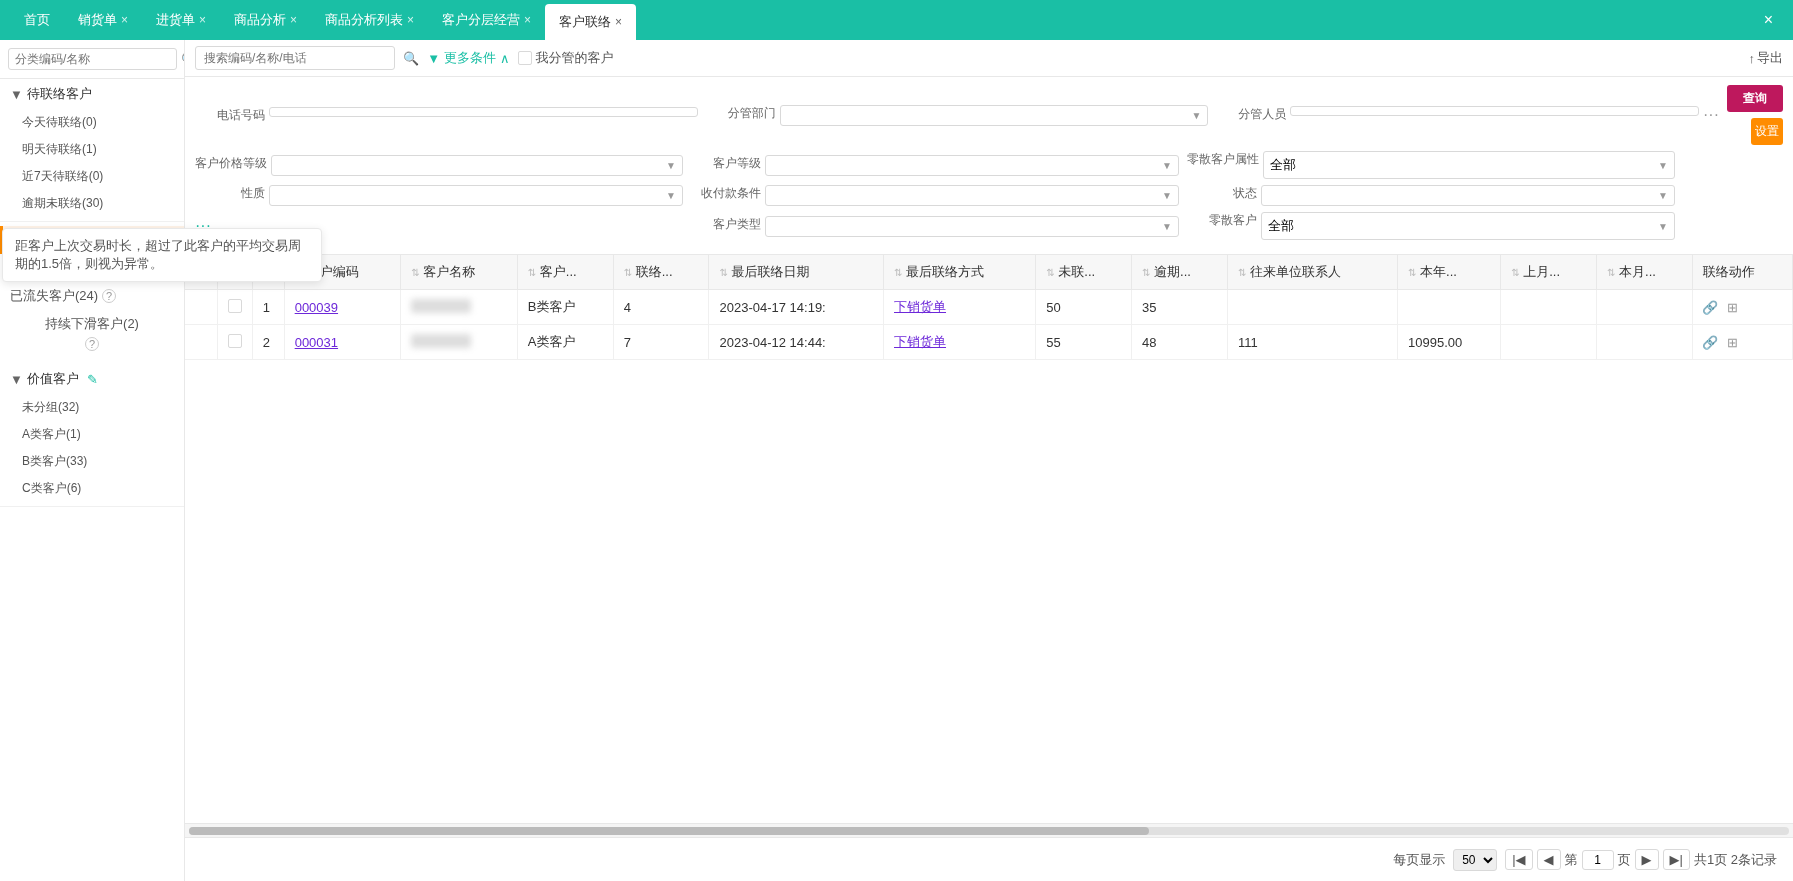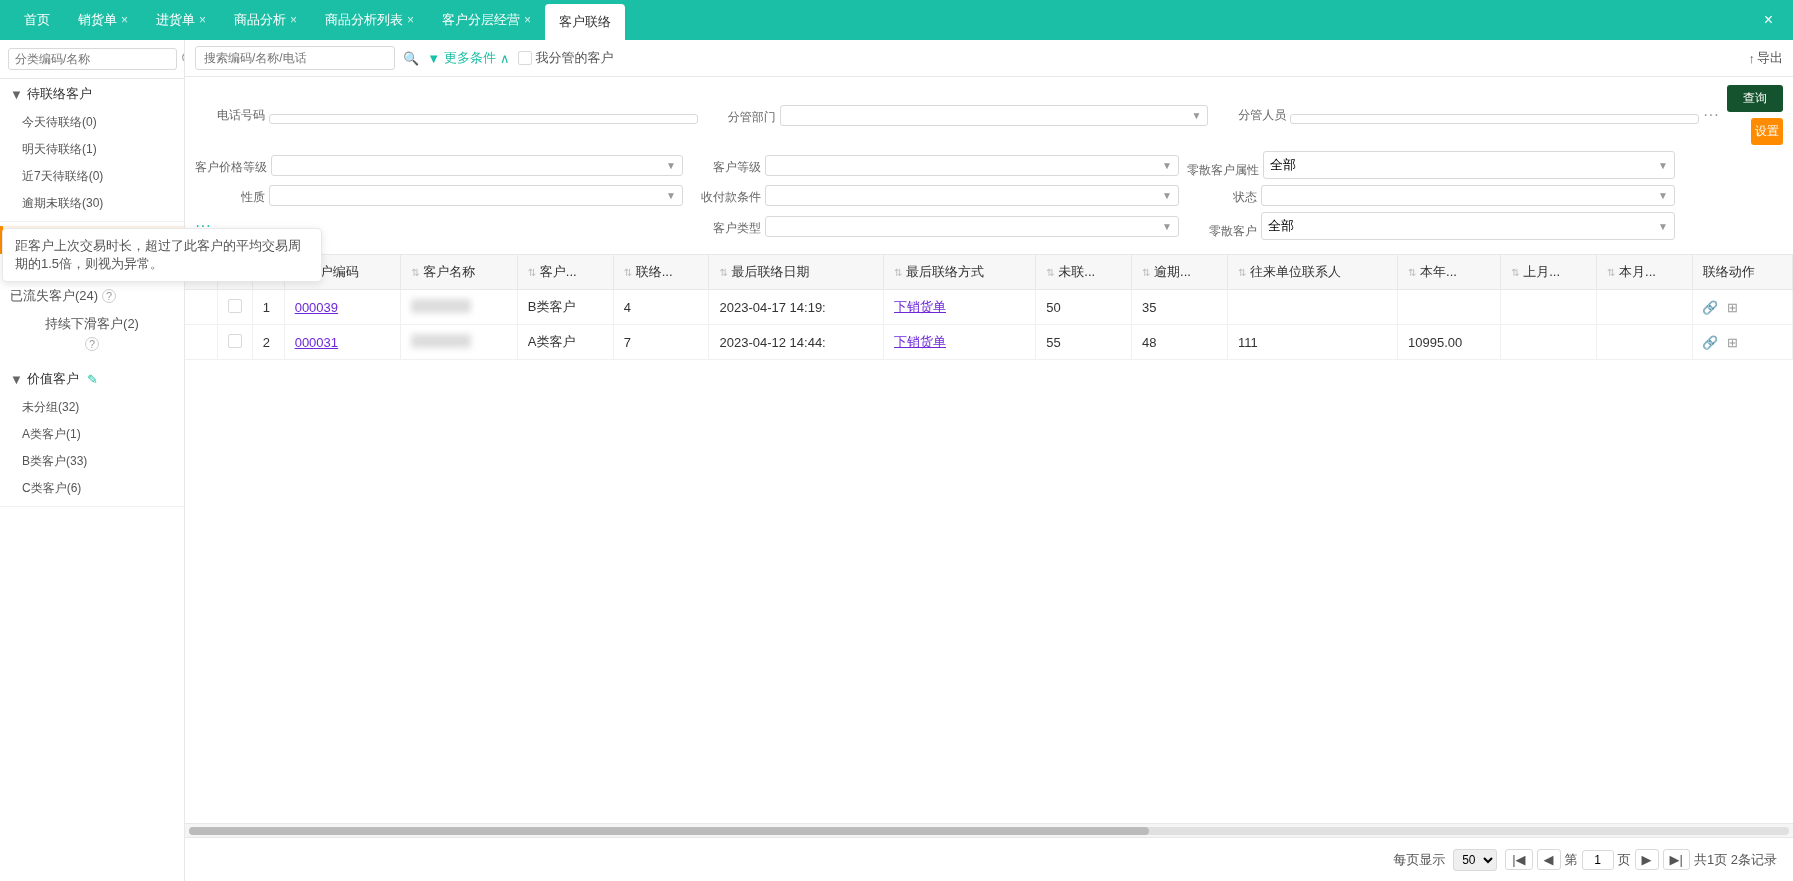--- a/index.html
+++ b/index.html
@@ -12,21 +12,21 @@
       height: 40px; padding: 0 10px;
       color: white;
     }
     .top-nav .nav-item {
       padding: 0 14px; height: 40px; line-height: 40px;
       cursor: pointer; font-size: 13px; color: white;
       white-space: nowrap; display: flex; align-items: center; gap: 4px;
     }
     .top-nav .nav-item.active {
       background: white; color: #333; border-radius: 4px 4px 0 0;
-      margin-top: 4px; height: 36px; line-height: 36px; flex-direction: column;
+      margin-top: 4px; height: 36px; line-height: 36px;
     }
     .top-nav .close-all {
       margin-left: auto; color: white; cursor: pointer; font-size: 16px; padding: 0 10px;
     }
 
     
     .main-layout {
       display: flex; height: calc(881px - 40px);
     }
 
@@ -92,32 +92,32 @@
 
     
     .adv-filter {
       background: white; border-bottom: 1px solid #e8e8e8;
       padding: 8px 10px;
     }
     .filter-row {
       display: flex; align-items: center; gap: 8px; margin-bottom: 6px;
     }
     .filter-item {
-      display: flex; align-items: flex-end; gap: 4px; flex: 1;
+      display: flex; align-items: flex-start; gap: 4px; flex: 1;
     }
     .filter-item label { color: #666; font-size: 12px; white-space: nowrap; min-width: 70px; text-align: right; }
     .filter-input {
       flex: 1; border: 1px solid #d9d9d9; border-radius: 3px; padding: 4px 6px;
       font-size: 12px; outline: none; display: flex; align-items: center; justify-content: space-between;
       cursor: pointer; background: white; min-width: 120px;
     }
     .filter-input .chevron { color: #999; font-size: 10px; }
     .query-btn {
-      background: #14532d; color: white; border: none; border-radius: 3px;
-      padding: 5px 16px; cursor: pointer; font-size: 12px;
+      background: #be185d; color: white; border: none; border-radius: 3px;
+      padding: 5px 16px; cursor: pointer; font-size: 12px; font-weight: bold;
     }
     .settings-btn {
       background: #ff8c00; color: white; border: none; border-radius: 3px;
       padding: 5px 4px; cursor: pointer; font-size: 12px; margin-top: 4px;
     }
     .filter-actions { display: flex; flex-direction: column; gap: 2px; align-items: flex-end; }
     .ellipsis-btn { background: none; border: none; cursor: pointer; color: #999; font-size: 16px; }
 
     
     .table-container { flex: 1; overflow: auto; background: white; }

